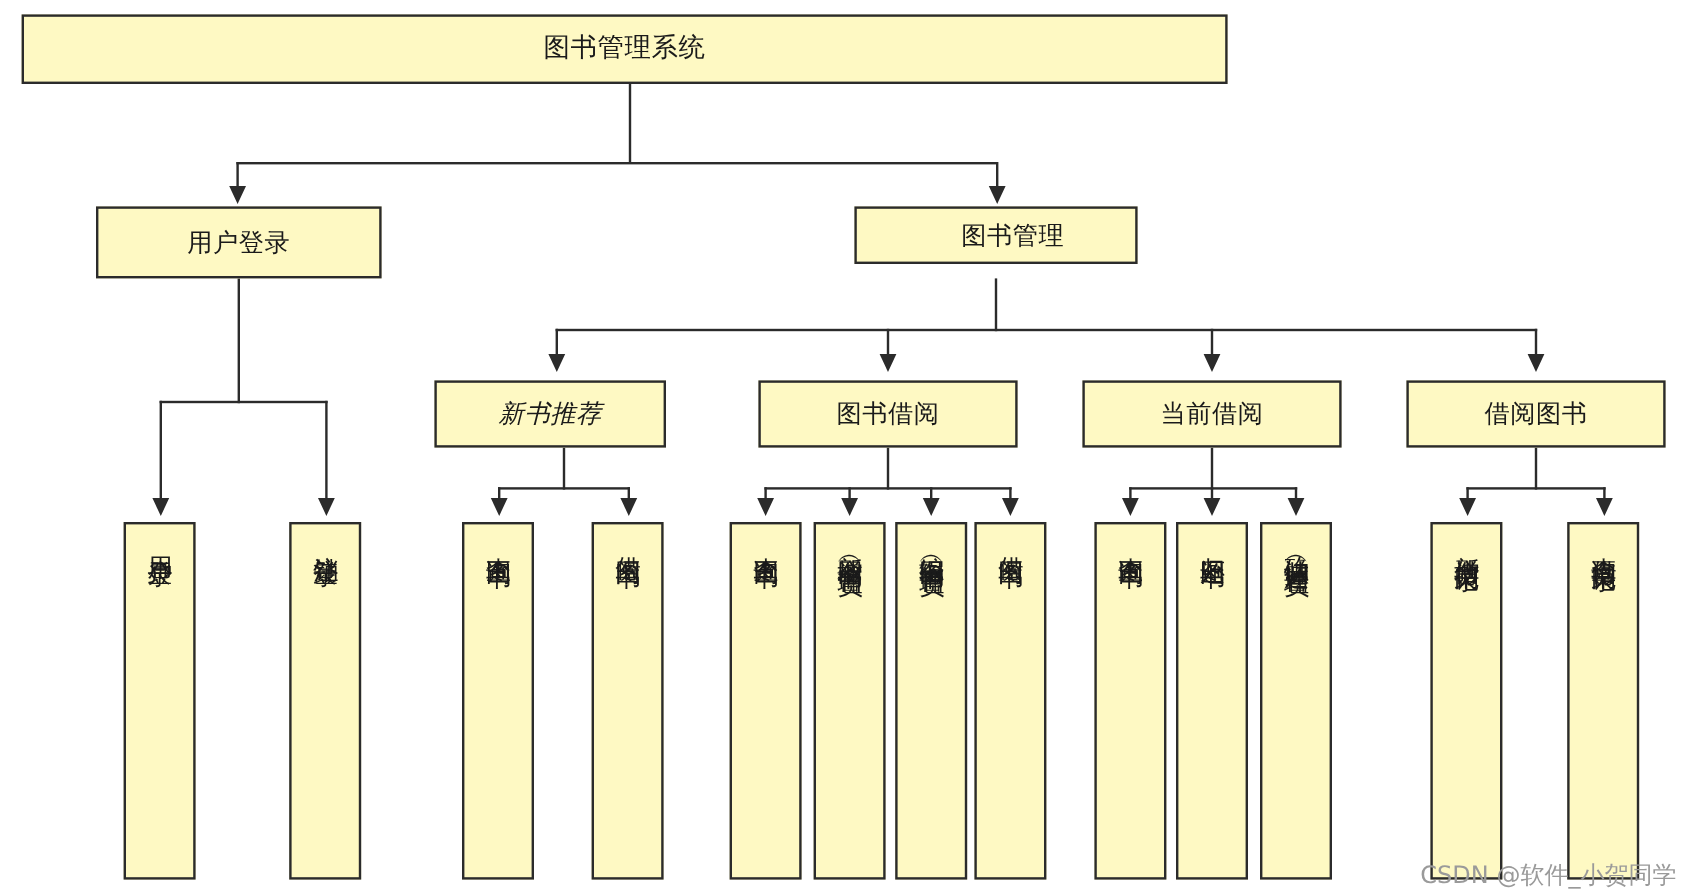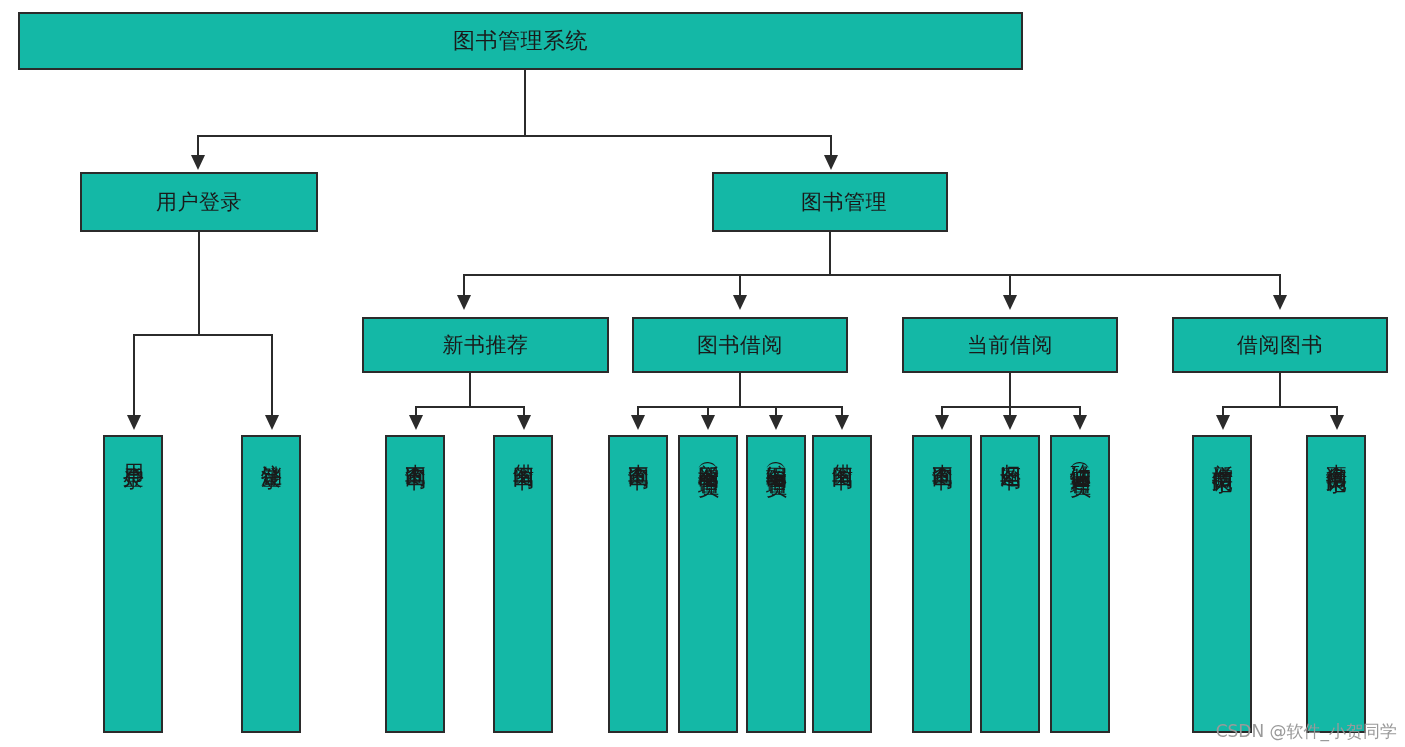--- a/index.html
+++ b/index.html
@@ -15,21 +15,21 @@
     width: 1405px;
     height: 747px;
     background: #ffffff;
     overflow: hidden;
   }
   
   .node {
     position: absolute;
     box-sizing: border-box;
     border: 2px solid #2b2b2b;
-    background: #14b8a6;
+    background: #fef9c3;
     display: flex;
     align-items: center;
     justify-content: center;
     color: #1a1a1a;
     z-index: 3;
   }
   .node .label {
     font-size: 21px;
     line-height: 1.15;
     letter-spacing: 0.5px;
@@ -66,21 +66,21 @@
     border-left: 7px solid transparent;
     border-right: 7px solid transparent;
     border-top: 15px solid #2b2b2b;
     z-index: 2;
   }
   
   #watermark {
     position: absolute;
     right: 8px;
     bottom: 4px;
-    font-size: 17px;
+    font-size: 20px;
     color: #9a9a9a;
     white-space: nowrap;
     z-index: 5;
     font-family: "DejaVu Sans", "Liberation Sans", sans-serif;
     margin-left: 14px;
   }
 </style>
 </head>
 <body>
 
@@ -94,21 +94,21 @@
   <div class="edge h" style="left:197px; top:135px; width:634px;"></div>
   <div class="edge v" style="left:197px; top:135px; height:22px;"></div>
   <div class="arrow" style="left:191px; top:155px;"></div>
   <div class="edge v" style="left:830px; top:135px; height:22px;"></div>
   <div class="arrow" style="left:824px; top:155px;"></div>
 
   <div class="node" style="left:80px; top:172px; width:238px; height:60px;">
     <span class="label">用户登录</span>
   </div>
 
-  <div class="node" style="left:712px; top:172px; width:236px; height:60px;padding-left:28px;">
+  <div class="node" style="left:712px; top:172px; width:236px; height:48px;padding-left:28px;">
     <span class="label">图书管理</span>
   </div>
 
   <div class="edge v" style="left:198px; top:232px; height:104px;"></div>
   <div class="edge h" style="left:133px; top:334px; width:140px;"></div>
   <div class="edge v" style="left:133px; top:334px; height:83px;"></div>
   <div class="arrow" style="left:127px; top:415px;"></div>
   <div class="edge v" style="left:271px; top:334px; height:83px;"></div>
   <div class="arrow" style="left:265px; top:415px;"></div>
 
@@ -116,21 +116,21 @@
   <div class="edge h" style="left:463px; top:274px; width:818px;"></div>
   <div class="edge v" style="left:463px; top:274px; height:23px;"></div>
   <div class="arrow" style="left:457px; top:295px;"></div>
   <div class="edge v" style="left:739px; top:274px; height:23px;"></div>
   <div class="arrow" style="left:733px; top:295px;"></div>
   <div class="edge v" style="left:1009px; top:274px; height:23px;"></div>
   <div class="arrow" style="left:1003px; top:295px;"></div>
   <div class="edge v" style="left:1279px; top:274px; height:23px;"></div>
   <div class="arrow" style="left:1273px; top:295px;"></div>
 
-  <div class="node" style="left:362px; top:317px; width:247px; height:56px;">
+  <div class="node" style="left:362px; top:317px; width:193px; height:56px;font-style:italic;">
     <span class="label">新书推荐</span>
   </div>
   <div class="node" style="left:902px; top:317px; width:216px; height:56px;">
     <span class="label">当前借阅</span>
   </div>
   <div class="node" style="left:632px; top:317px; width:216px; height:56px;">
     <span class="label">图书借阅</span>
   </div>
   <div class="node" style="left:1172px; top:317px; width:216px; height:56px;">
     <span class="label">借阅图书</span>

